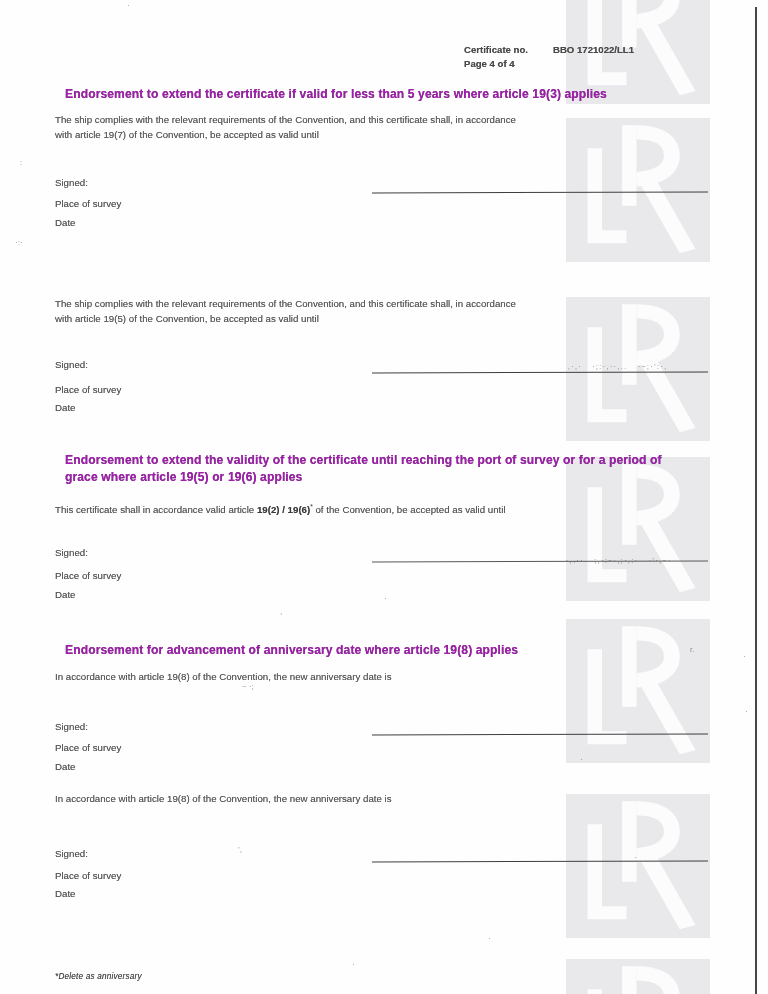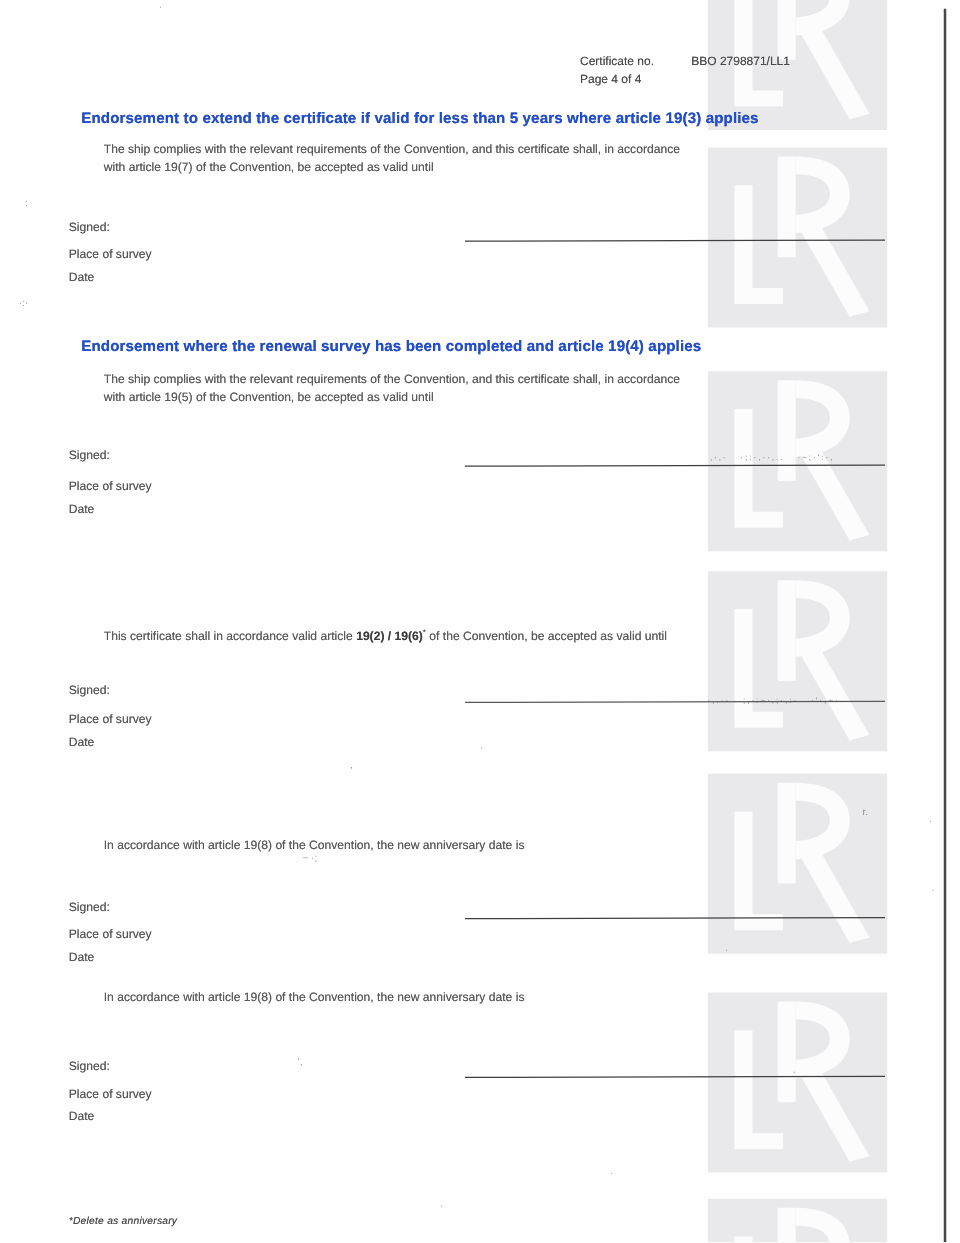--- a/index.html
+++ b/index.html
@@ -10,26 +10,26 @@
   
   .lr-tile{position:absolute;left:566px;width:144px;height:148px;}
   .lr-tile svg{width:100%;height:100%;display:block;}
   
   .edge-line{position:absolute;left:755px;top:7px;width:2px;height:987px;
     background:#262626;opacity:.85;}
   .artifact{position:absolute;font-size:8px;color:#5a5a5a;opacity:.65;
     filter:blur(.3px);white-space:pre;}
   
   .hdr{position:absolute;font-size:9.6px;color:#4a4a4a;
-    text-shadow:0 0 .4px rgba(80,80,80,.7);}
+    text-shadow:0 0 .4px rgba(80,80,80,.7);font-weight:bold;}
   .section-heading{position:absolute;left:55px;font-size:12.1px;font-weight:bold;
-    color:#1d4ed8;line-height:17px;letter-spacing:.1px;
+    color:#a21caf;line-height:17px;letter-spacing:.1px;
     text-shadow:0 0 .4px rgba(45,45,45,.75);padding-left:10px;}
   .body-text{position:absolute;left:55px;font-size:9.7px;color:#585858;
-    line-height:14.5px;text-shadow:0 0 .5px rgba(95,95,95,.75);filter:blur(.15px);margin-left:28px;}
+    line-height:14.5px;text-shadow:0 0 .5px rgba(95,95,95,.75);filter:blur(.15px);}
   .body-text b{color:#3c3c3c;}
   .sig-label{position:absolute;left:55px;font-size:9.7px;color:#555555;
     text-shadow:0 0 .5px rgba(95,95,95,.75);filter:blur(.15px);}
   .sig-line{position:absolute;left:372px;width:336px;height:0;
     border-top:1.2px solid #3f3f3f;transform:rotate(-.15deg);}
   .sig-line.thin{border-top:1px solid #585858;}
   .noise{position:absolute;font-size:6.5px;letter-spacing:1.6px;color:#5c5c5c;
     opacity:.8;filter:blur(.45px);white-space:pre;}
   .footnote{position:absolute;left:55px;top:972px;font-size:8.2px;
     font-style:italic;color:#474747;text-shadow:0 0 .4px rgba(70,70,70,.7);
@@ -101,53 +101,57 @@
       <span class="artifact" style="left: 242px; top: 682px;">~ ·;</span>
       <span class="artifact" style="left: 745px; top: 707px;">·</span>
       <span class="artifact" style="left: 580px; top: 755px;">·</span>
       <span class="artifact" style="left: 238px; top: 845px;">’,</span>
       <span class="artifact" style="left: 634px; top: 853px;">·</span>
       <span class="artifact" style="left: 488px; top: 934px;">·</span>
       <span class="artifact" style="left: 352px; top: 960px;">·</span>
     </div>
 
   <span class="hdr" style="left:464px;top:44px">Certificate no.</span>
-  <span class="hdr" style="left:553px;top:44px">BBO 2798871/LL1</span>
+  <span class="hdr" style="left:553px;top:44px">BBO 1721022/LL1</span>
   <span class="hdr" style="left:464px;top:58px">Page 4 of 4</span>
 
   <div class="section-heading" style="top:86px;width:680px">Endorsement to extend the certificate if valid for less than 5 years where article 19(3) applies</div>
   <div class="body-text" style="top:113px;width:560px">
     <span>The ship complies with the relevant requirements of the Convention, and this certificate shall, in accordance</span><br>
     <span>with article 19(7) of the Convention, be accepted as valid until</span>
   </div>
   <span class="sig-label" style="top:177px">Signed:</span>
   <div class="sig-line" style="top:192px"></div>
   <span class="sig-label" style="top:198px">Place of survey</span>
   <span class="sig-label" style="top:217px">Date</span>
 
-  <div class="section-heading" style="top:269px;width:680px">Endorsement where the renewal survey has been completed and article 19(4) applies</div>
   <div class="body-text" style="top:297px;width:560px">
     <span>The ship complies with the relevant requirements of the Convention, and this certificate shall, in accordance</span><br>
     <span>with article 19(5) of the Convention, be accepted as valid until</span>
   </div>
   <span class="sig-label" style="top:359px">Signed:</span>
   <div class="sig-line" style="top:372px"></div>
   <span class="noise" style="left:568px;top:363px">,·‚·   ·;:·,··,..   ·~;·':·,</span>
   <span class="sig-label" style="top:384px">Place of survey</span>
   <span class="sig-label" style="top:402px">Date</span>
 
+  <div class="section-heading" style="top:452px;width:690px">
+    <span>Endorsement to extend the validity of the certificate until reaching the port of survey or for a period of</span><br>
+    <span>grace where article 19(5) or 19(6) applies</span>
+  </div>
   <div class="body-text" style="top:500px;width:620px">
     <span>This certificate shall in accordance valid article </span><b>19(2) / 19(6)</b><sup>*</sup><span> of the Convention, be accepted as valid until</span>
   </div>
   <span class="sig-label" style="top:547px">Signed:</span>
   <div class="sig-line thin" style="top:561px"></div>
   <span class="noise" style="left:566px;top:557px">·,.··   ;,·:~·,;·,:·   ·'·,~·</span>
   <span class="sig-label" style="top:570px">Place of survey</span>
   <span class="sig-label" style="top:589px">Date</span>
 
+  <div class="section-heading" style="top:642px;width:680px">Endorsement for advancement of anniversary date where article 19(8) applies</div>
   <div class="body-text" style="top:670px;width:620px">In accordance with article 19(8) of the Convention, the new anniversary date is</div>
   <span class="sig-label" style="top:721px">Signed:</span>
   <div class="sig-line" style="top:734px"></div>
   <span class="sig-label" style="top:742px">Place of survey</span>
   <span class="sig-label" style="top:761px">Date</span>
 
   <div class="body-text" style="top:792px;width:620px">In accordance with article 19(8) of the Convention, the new anniversary date is</div>
   <span class="sig-label" style="top:848px">Signed:</span>
   <div class="sig-line" style="top:861px"></div>
   <span class="sig-label" style="top:870px">Place of survey</span>

